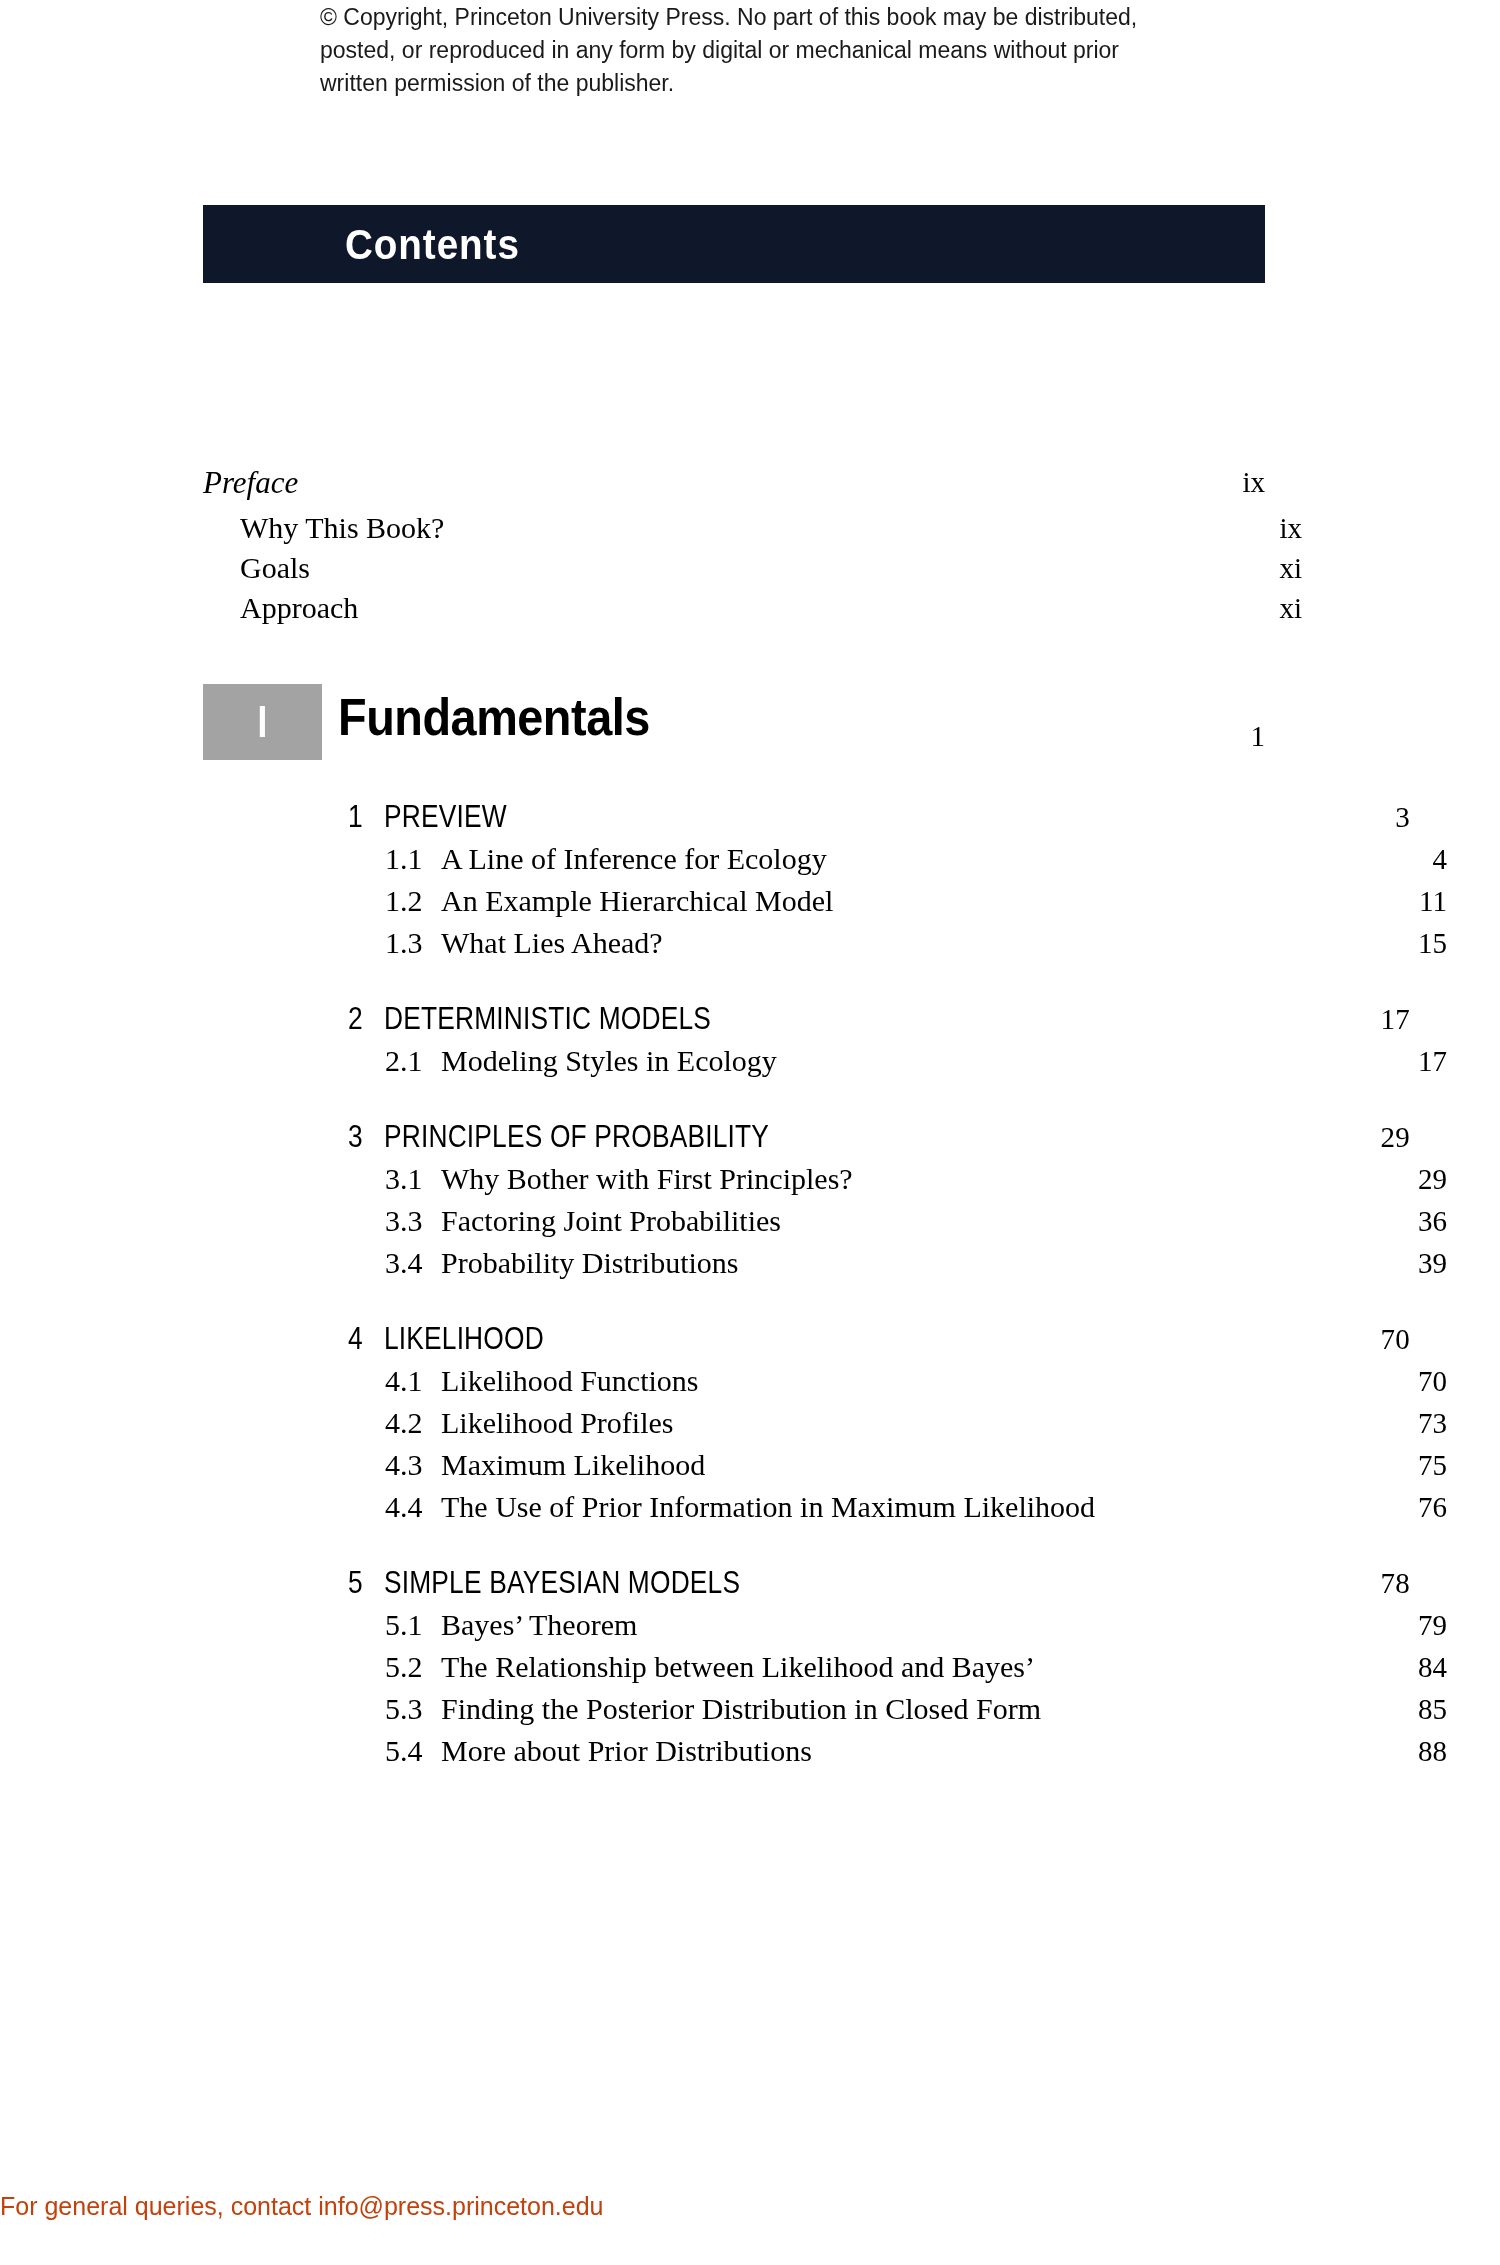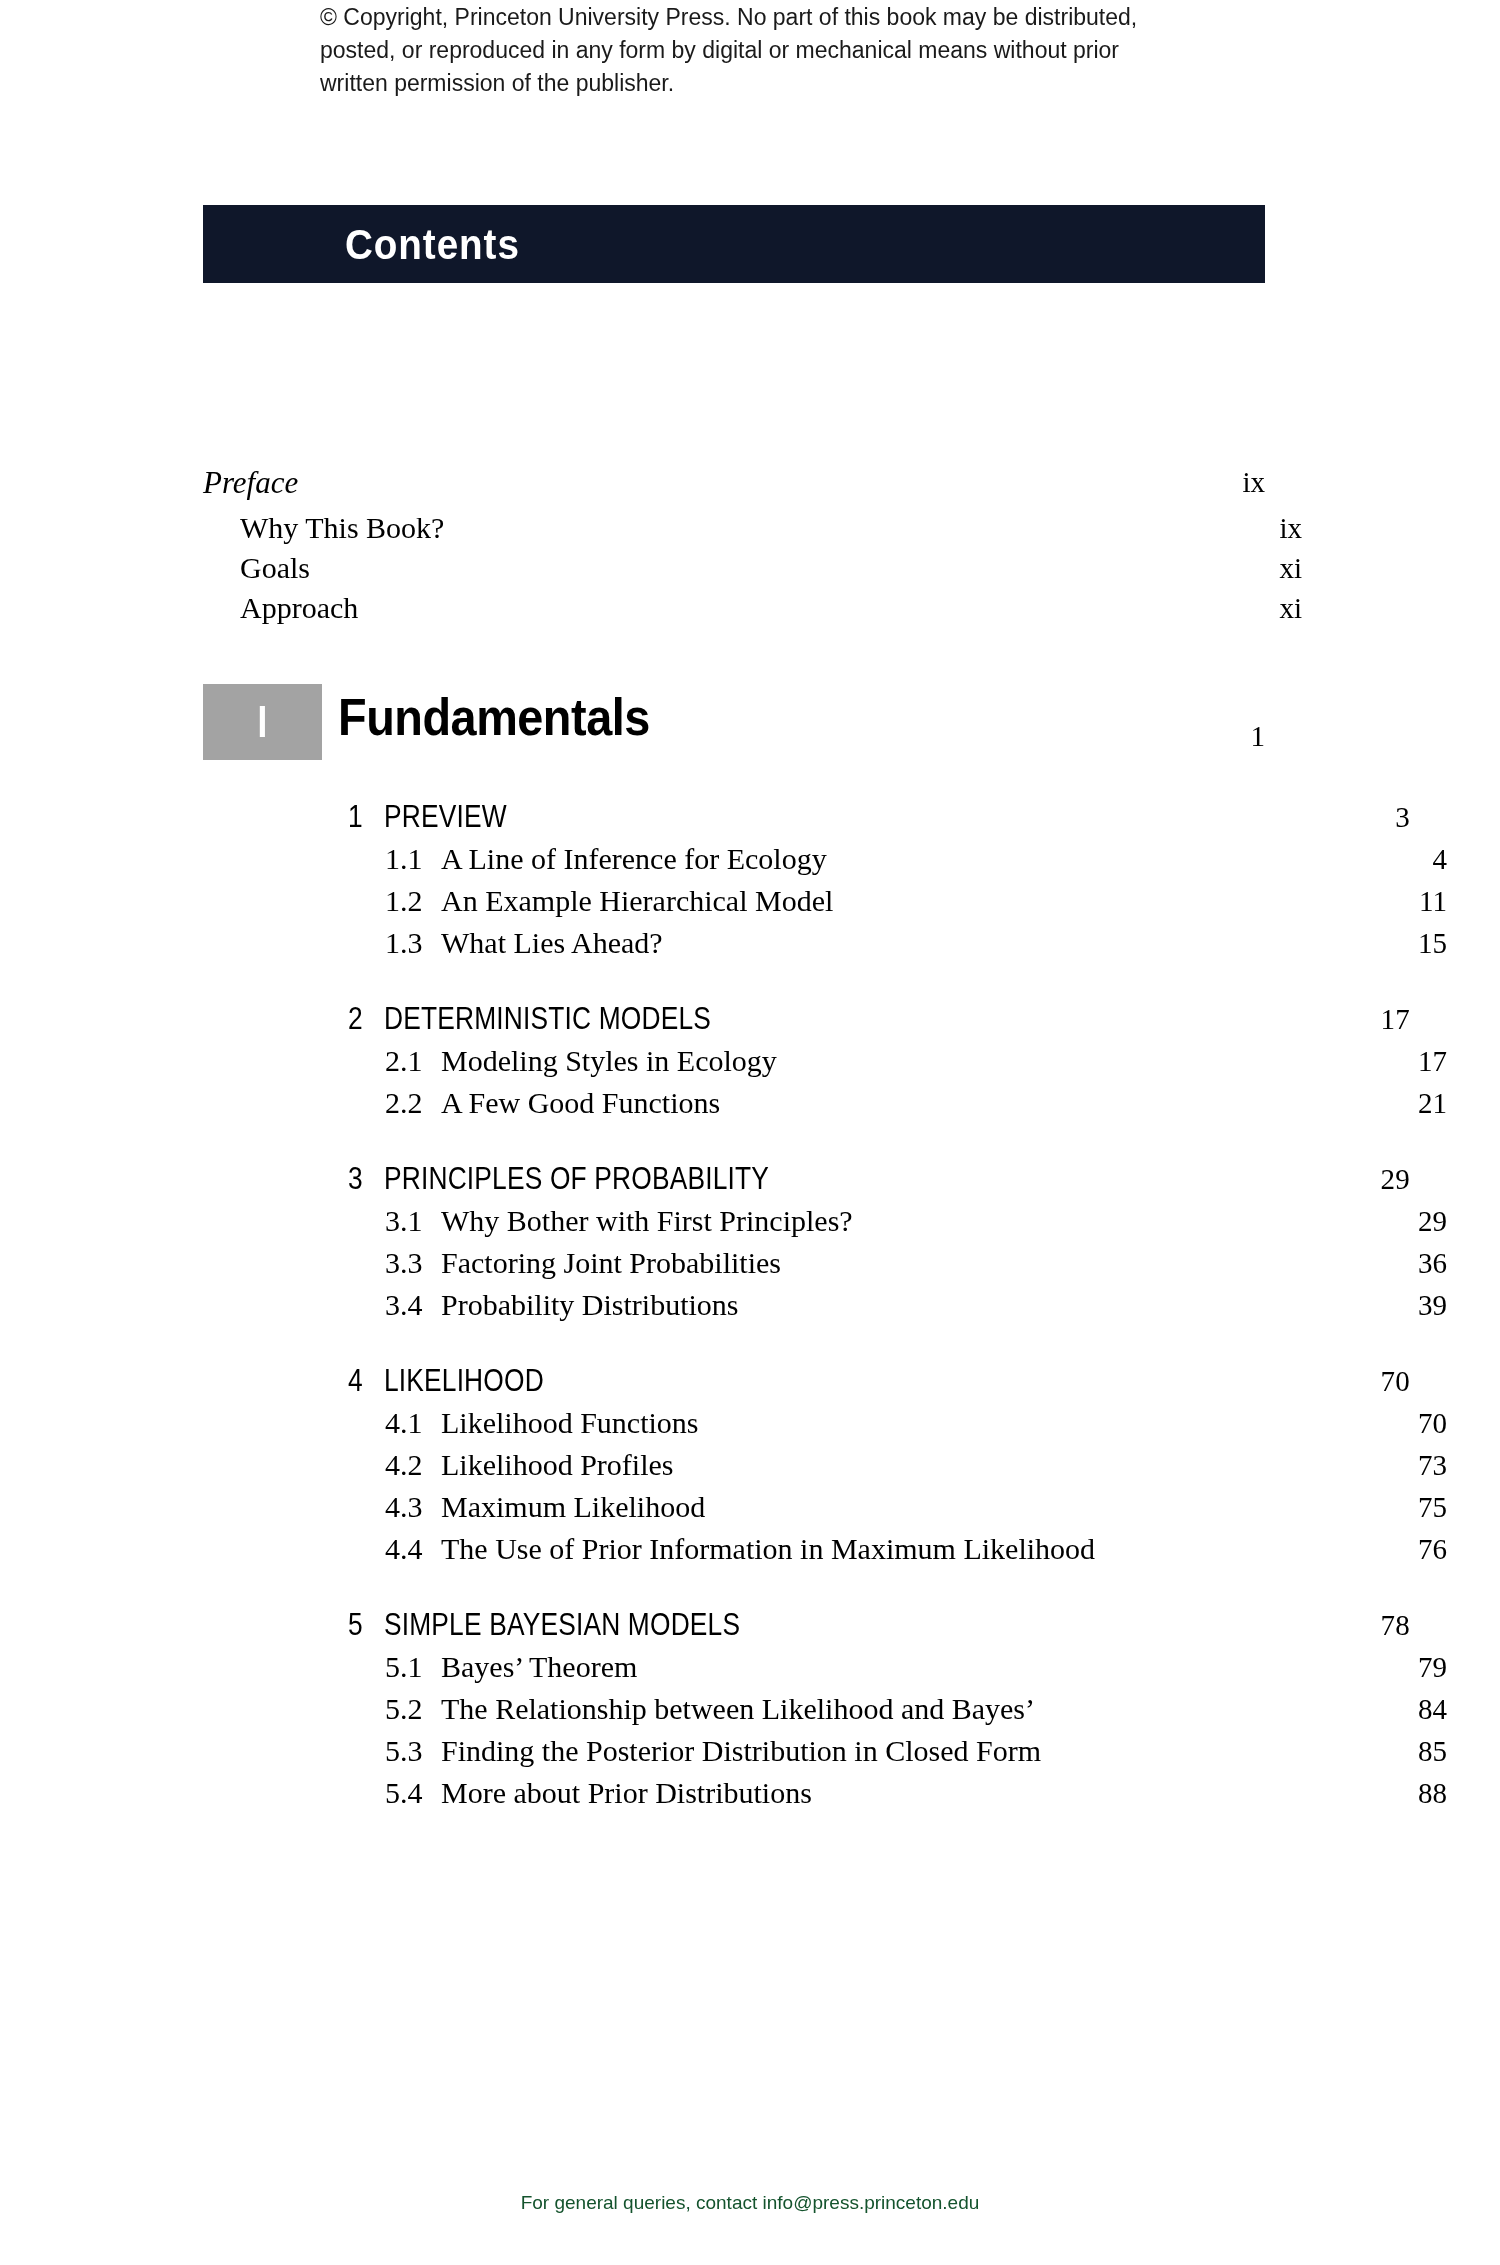--- a/index.html
+++ b/index.html
@@ -185,24 +185,23 @@
   .section-row .page {
     font-size: 29px;
   }
 
   
   .footer {
     position: absolute;
     left: 0;
     top: 2192px;
     width: 1500px;
-    text-align: center;
-    font-family: "Liberation Sans", "DejaVu Sans", sans-serif;
-    font-size: 19px;
-    color: #14532d;
+    font-family: "Liberation Sans", "DejaVu Sans", sans-serif;
+    font-size: 25px;
+    color: #c2410c;
   }
 </style>
 </head>
 <body>
 
 <div class="copyright">© Copyright, Princeton University Press. No part of this book may be distributed, posted, or reproduced in any form by digital or mechanical means without prior written permission of the publisher.</div>
 
 <div class="contents-bar">
   <div class="contents-title">Contents</div>
 </div>
@@ -262,25 +261,20 @@
         <div class="row chapter-row">
           <span class="num">2</span>
           <span class="title">DETERMINISTIC MODELS</span>
           <span class="page">17</span>
         </div>
         <div class="row section-row">
           <span class="num">2.1</span>
           <span class="title">Modeling Styles in Ecology</span>
           <span class="page">17</span>
         </div>
-        <div class="row section-row">
-          <span class="num">2.2</span>
-          <span class="title">A Few Good Functions</span>
-          <span class="page">21</span>
-        </div>
       </div>
       <div class="chapter-group">
         <div class="row chapter-row">
           <span class="num">3</span>
           <span class="title">PRINCIPLES OF PROBABILITY</span>
           <span class="page">29</span>
         </div>
         <div class="row section-row">
           <span class="num">3.1</span>
           <span class="title">Why Bother with First Principles?</span>

